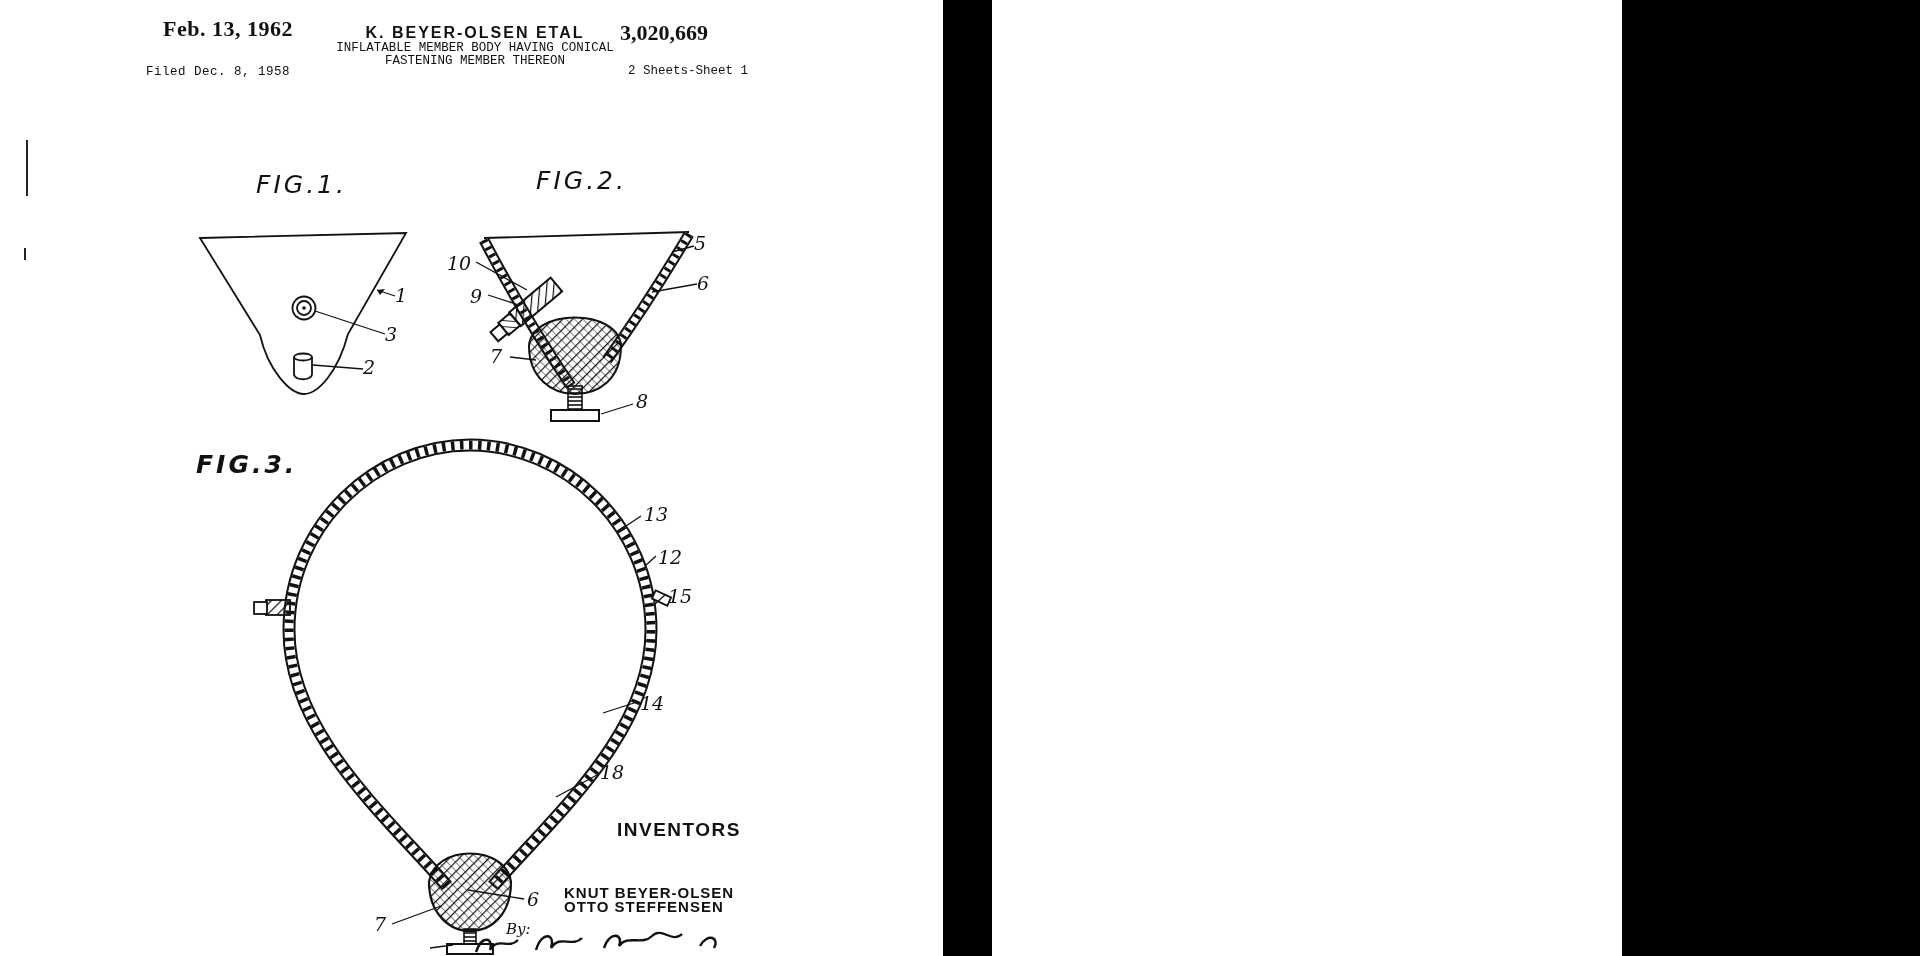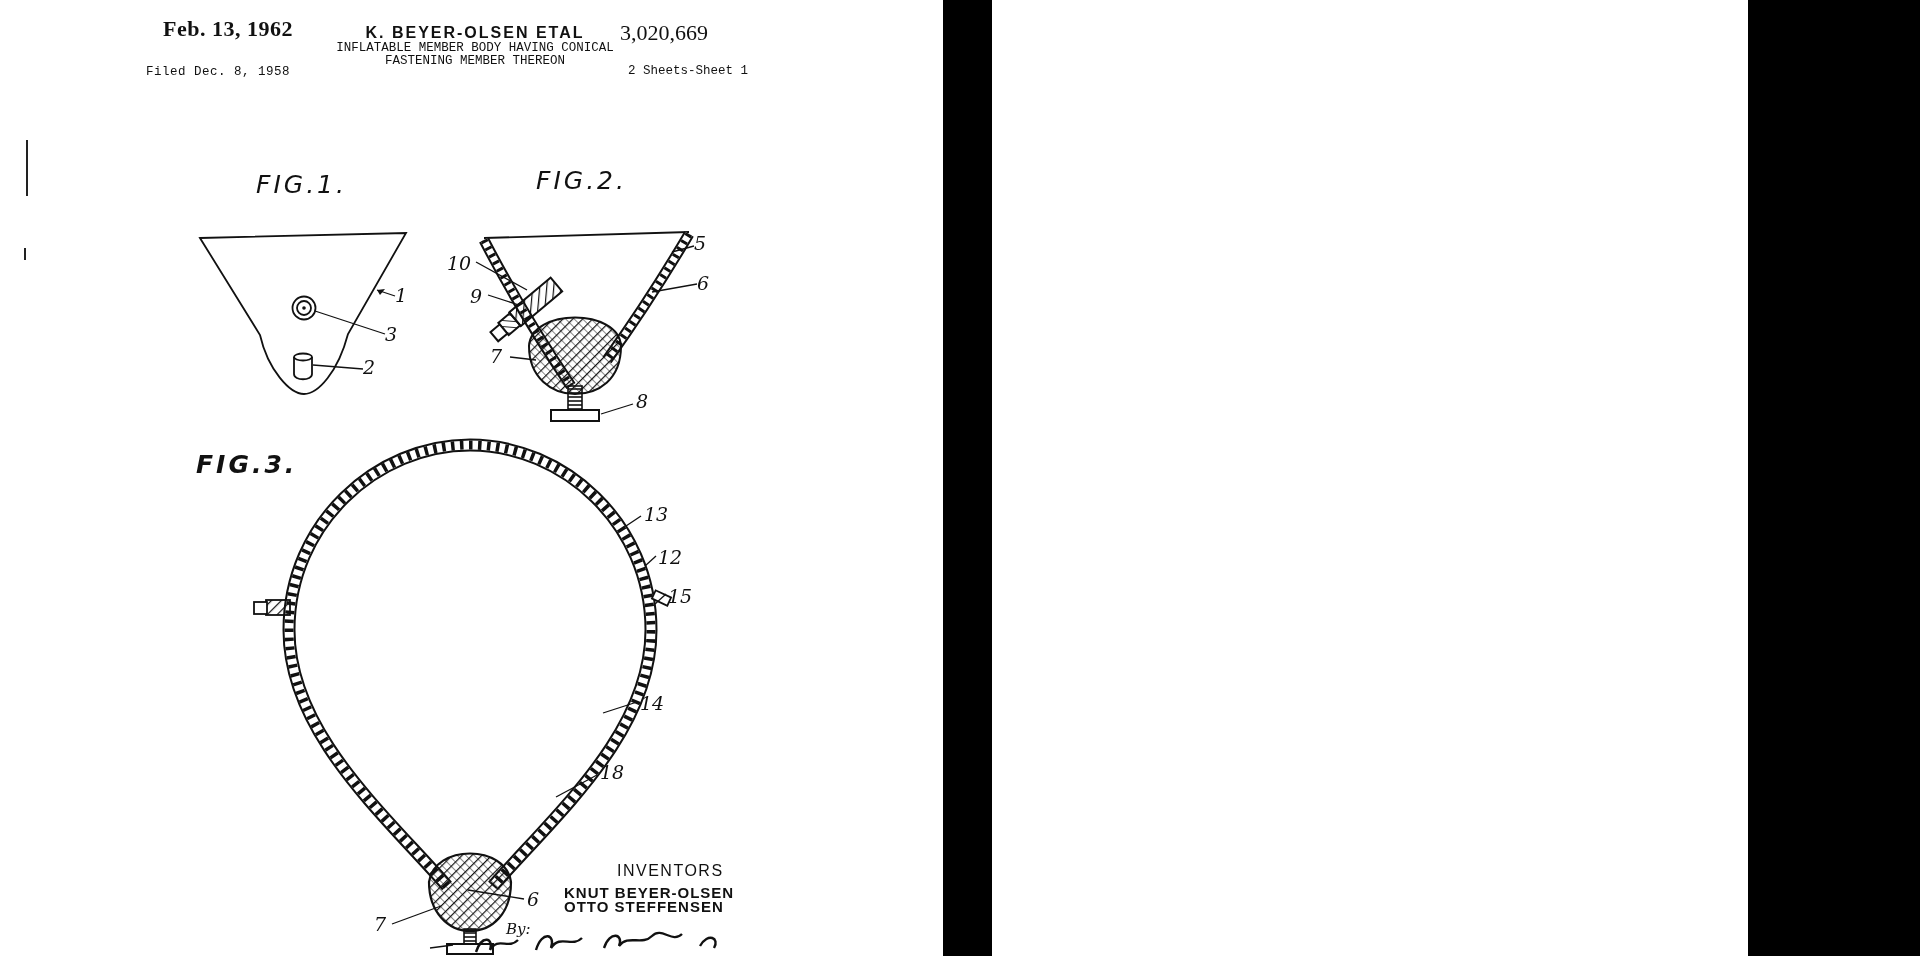--- a/index.html
+++ b/index.html
@@ -1,36 +1,36 @@
 <!DOCTYPE html>
 <html><head>
 <meta charset="utf-8">
 <style>
   html,body{margin:0;padding:0;background:#000;}
-  #root{position:relative;width:1748px;height:956px;background:#050505;overflow:hidden;
+  #root{position:relative;width:1622px;height:956px;background:#050505;overflow:hidden;
         font-family:"Liberation Serif", serif;color:#111;}
   .page{position:absolute;top:0;height:956px;background:#ffffff;overflow:hidden;}
   #page-left{left:0;width:943px;}
   #page-right{left:992px;width:928px;}
   .abs{position:absolute;}
   
   .ds-date{left:163px;top:16px;font-size:22px;font-weight:bold;letter-spacing:.5px;}
   .ds-filed{left:146px;top:65px;font-family:"Liberation Mono",monospace;font-size:12.5px;letter-spacing:.5px;}
   .ds-center{left:280px;top:24px;width:390px;text-align:center;}
   .ds-name{font-family:"Liberation Sans",sans-serif;font-size:16px;font-weight:bold;letter-spacing:2px;}
   .ds-title{font-family:"Liberation Mono",monospace;font-size:12.5px;line-height:12.5px;letter-spacing:0px;}
-  .ds-number{left:620px;top:20px;font-size:22px;font-weight:normal;}
+  .ds-number{left:620px;top:20px;font-size:22px;font-weight:bold;}
   .ds-sheet{left:628px;top:64px;font-family:"Liberation Mono",monospace;font-size:12.5px;}
   .figlabel{font-family:"DejaVu Sans",sans-serif;font-style:italic;font-size:25px;letter-spacing:3px;font-weight:500;}
   #fig1-label{left:256px;top:170px;}
   #fig2-label{left:536px;top:166px;}
   #fig3-label{left:196px;top:450px;font-weight:bold;}
   .ref{font-family:"DejaVu Serif",serif;font-style:italic;font-size:19px;}
   .ref-big{font-size:23px;margin-top:45px;}
-  .inv-label{left:617px;top:862px;font-family:"Liberation Sans",sans-serif;font-weight:normal;font-size:16px;letter-spacing:1.5px;}
+  .inv-label{left:617px;top:819px;font-family:"Liberation Sans",sans-serif;font-weight:bold;font-size:19px;letter-spacing:1.5px;}
   .inv-name{left:564px;font-family:"Liberation Sans",sans-serif;font-weight:bold;font-size:15px;letter-spacing:1px;white-space:nowrap;}
   .by-label{left:506px;top:920px;font-family:"DejaVu Serif",serif;font-style:italic;font-size:15px;}
   .artifact{background:#222;}
   
   .band-outer{stroke:#111;stroke-width:13;fill:none;}
   .band-inner{stroke:#fff;stroke-width:9;fill:none;}
   .band-hatch{stroke:#111;stroke-width:9;fill:none;stroke-dasharray:3.5 5.5;}
   .band2-outer{stroke:#111;stroke-width:11;fill:none;}
   .band2-inner{stroke:#fff;stroke-width:7;fill:none;}
   .band2-hatch{stroke:#111;stroke-width:7;fill:none;stroke-dasharray:3 5;}

